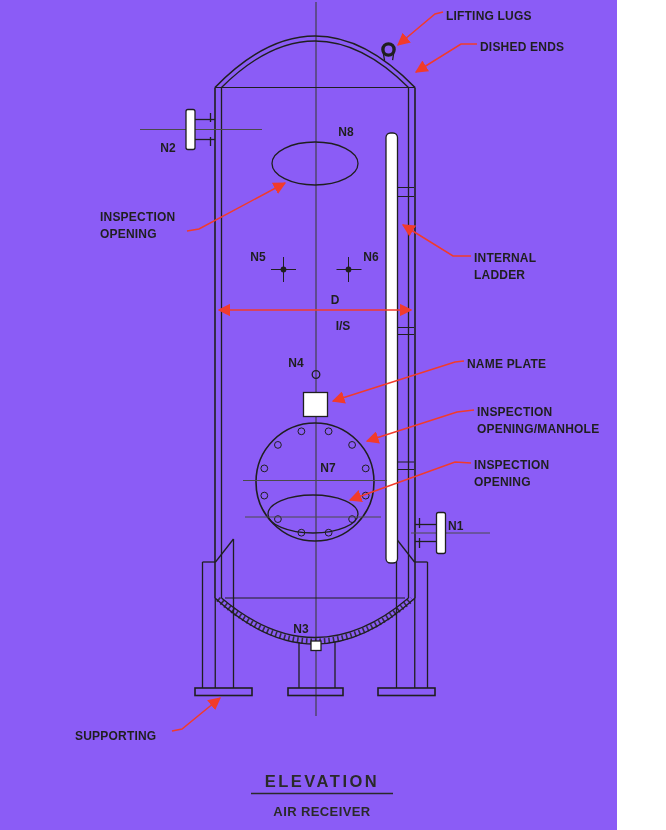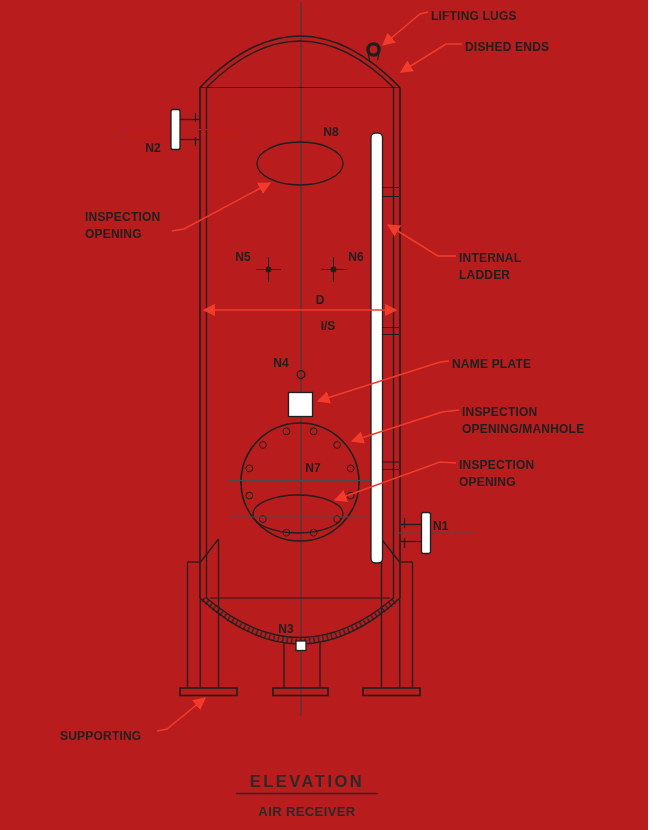--- a/index.html
+++ b/index.html
@@ -1,17 +1,17 @@
 <!DOCTYPE html>
 <html><head>
 <meta charset="utf-8">
 <style>
   html,body{margin:0;padding:0;background:#ffffff;}
-  .stage{position:relative;width:648px;height:830px;background:#b91c1c;overflow:hidden;
-         font-family:"Liberation Sans",sans-serif;}
+  .stage{position:relative;width:602px;height:830px;background:#8b5cf6;overflow:hidden;
+         font-family:"Liberation Sans",sans-serif;padding-left:15px;}
   svg{display:block}
   .obj   {stroke:#1f1f1f;stroke-width:1.3;fill:none;stroke-linecap:butt;}
   .objth {stroke:#1f1f1f;stroke-width:1.6;fill:none;}
   .thin  {stroke:#1f1f1f;stroke-width:1;fill:none;}
   .cl    {stroke:#3c3c3c;stroke-width:1.1;fill:none;}
   .clh   {stroke:#4a4a4a;stroke-width:1;fill:none;}
   .hatch {stroke:#2a2a2a;stroke-width:5.5;fill:none;stroke-dasharray:1.6 2.9;opacity:.9;}
   .whitefill{fill:#ffffff;}
   .leader{stroke:#f23b2b;stroke-width:1.5;fill:none;}
   .lbl {font:700 12px "Liberation Sans",sans-serif;fill:#1f1f1f;letter-spacing:0.2px;}

